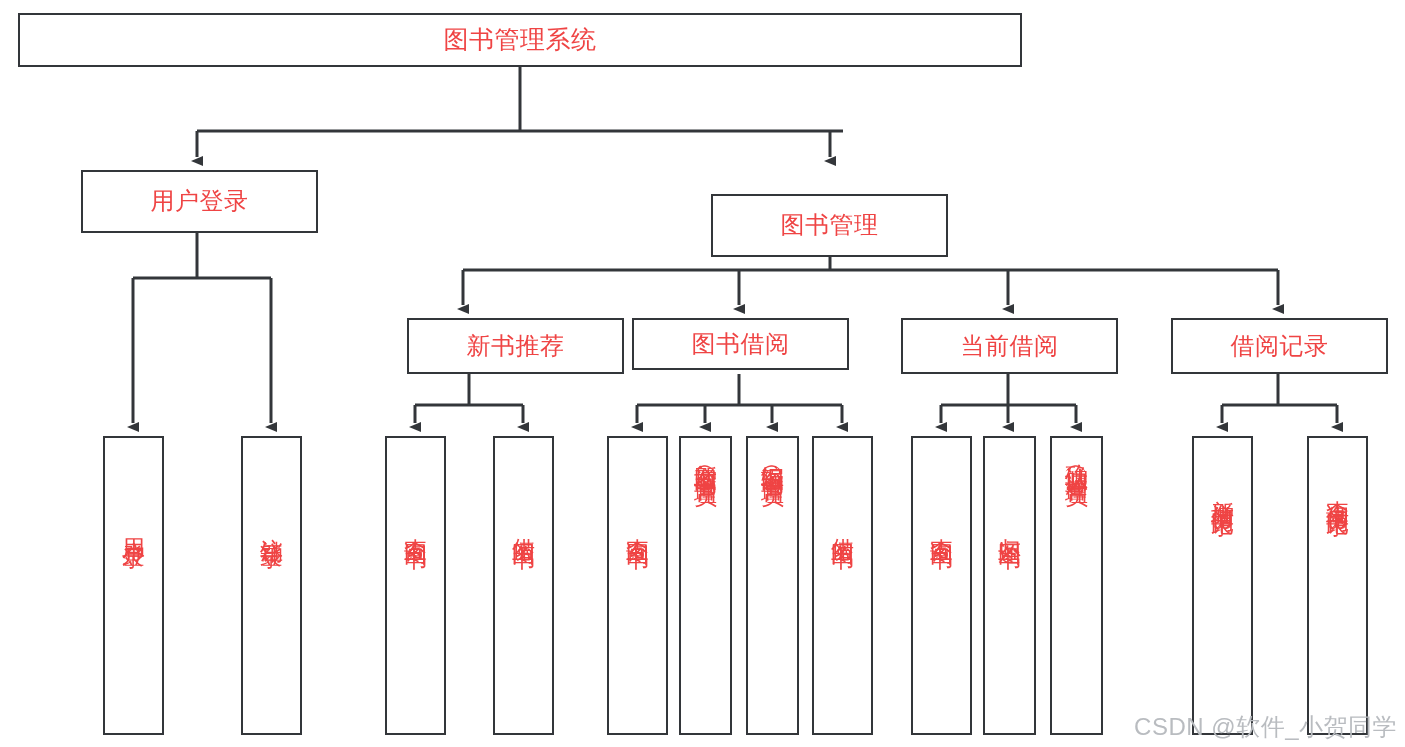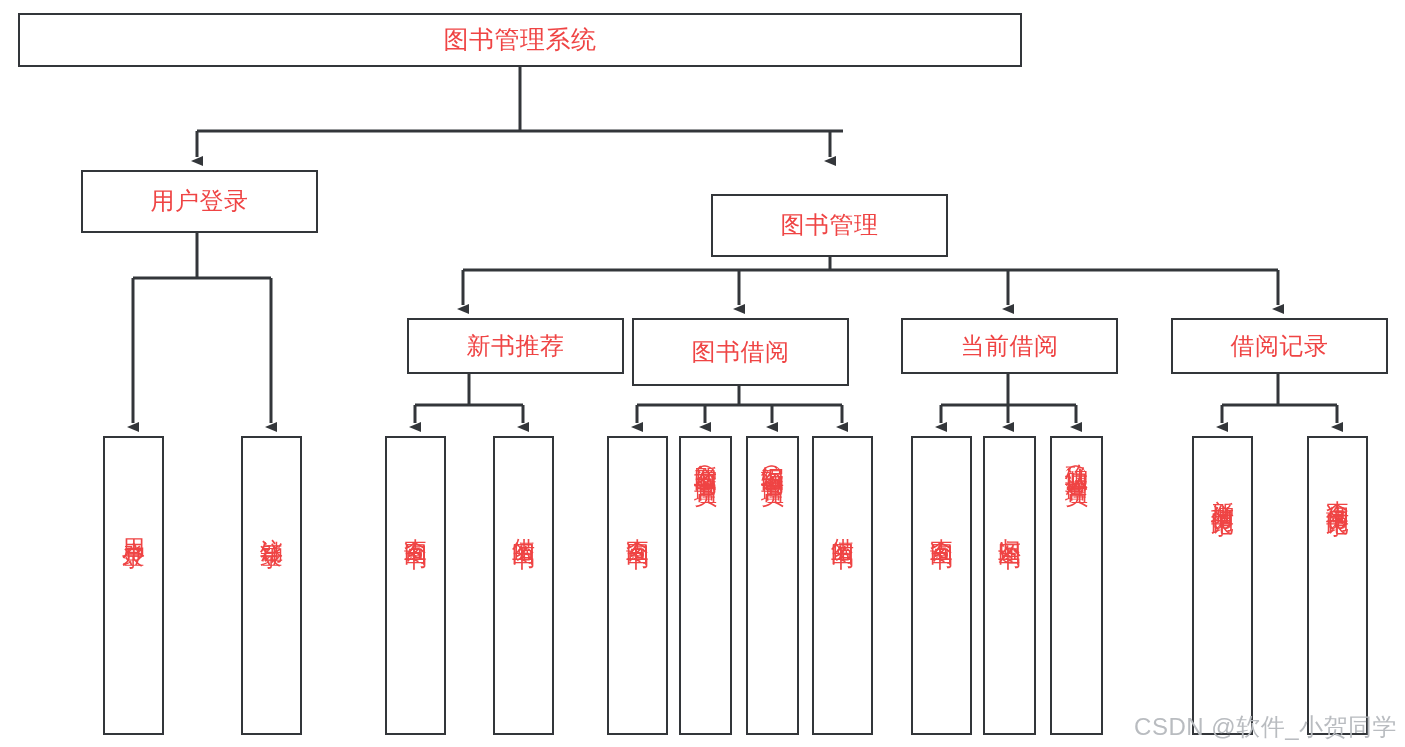--- a/index.html
+++ b/index.html
@@ -147,21 +147,21 @@
   </div>
 
   <div class="node horizontal" style="left:711px; top:170px; width:237px; height:63px;margin-top:24px;">
     <span class="node-label">图书管理</span>
   </div>
 
   <div class="node horizontal" style="left:361px; top:318px; width:217px; height:56px;margin-left:46px;">
     <span class="node-label">新书推荐</span>
   </div>
 
-  <div class="node horizontal" style="left:632px; top:318px; width:217px; height:68px;">
+  <div class="node horizontal" style="left:632px; top:318px; width:217px; height:52px;">
     <span class="node-label">图书借阅</span>
   </div>
 
   <div class="node horizontal" style="left:901px; top:318px; width:217px; height:56px;">
     <span class="node-label">当前借阅</span>
   </div>
 
   <div class="node horizontal" style="left:1171px; top:318px; width:217px; height:56px;align-items:center;">
     <span class="node-label">借阅记录</span>
   </div>

